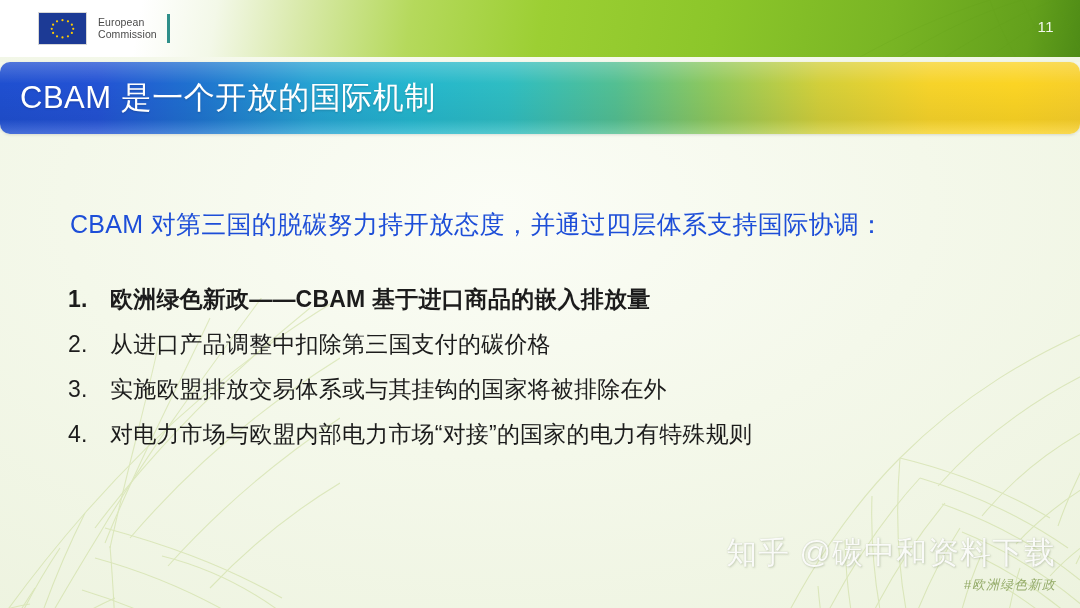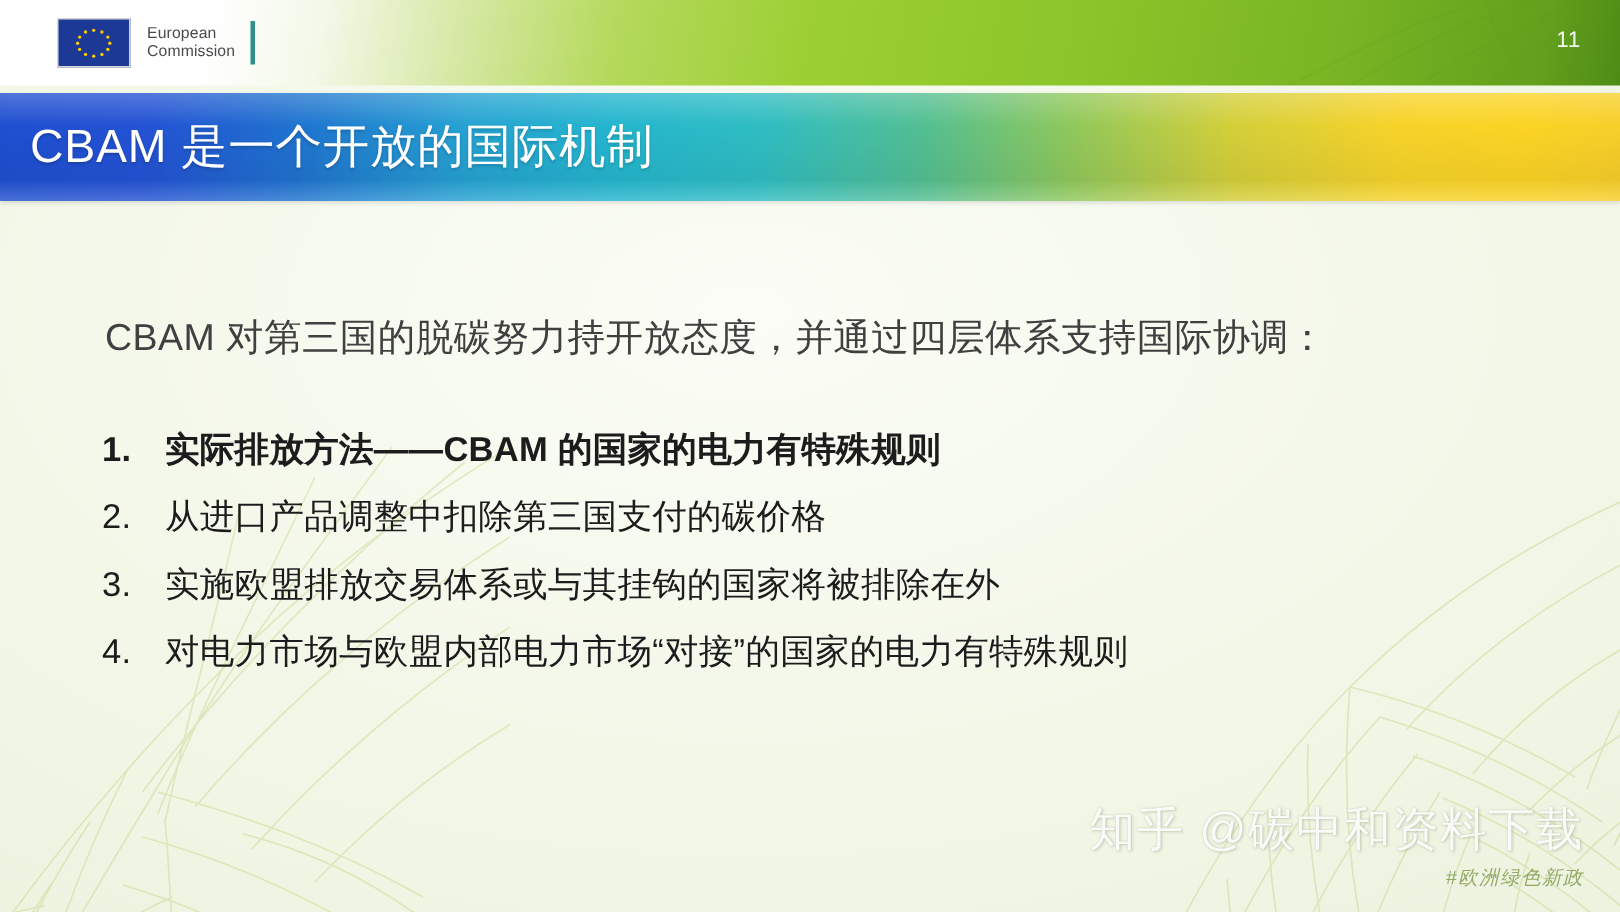--- a/index.html
+++ b/index.html
@@ -135,20 +135,21 @@
         #26a3d2 29%,
         #24b6ce 38%,
         #2fbdc2 47%,
         #53bf92 57%,
         #8fc85c 66%,
         #d3cf3a 76%,
         #f6d32a 86%,
         #fbd424 94%,
         #f7cf2a 100%);
     box-shadow: 0 1px 3px rgba(0,0,0,.12);
+    border-radius: 10px;
   }
   .title-band::after {
     content: "";
     position: absolute;
     inset: 0;
     background:
       linear-gradient(180deg, rgba(255,255,255,.22) 0%, rgba(255,255,255,0) 30%,
                               rgba(0,0,0,.05) 80%, rgba(255,255,255,.18) 100%);
     pointer-events: none;
   }
@@ -173,21 +174,21 @@
     left: 0;
     top: 134px;
     width: 1080px;
     height: 474px;
   }
   .lead {
     position: absolute;
     left: 70px;
     top: 74px;
     font-size: 25px;
-    color: #404040;
+    color: #1d4ed8;
     letter-spacing: .3px;
     white-space: nowrap;
   }
   .list {
     position: absolute;
     left: 68px;
     top: 150px;
     width: 930px;
   }
   .list-item {
@@ -351,21 +352,21 @@
   </div>
 
   <div class="content">
 
     <div class="lead">CBAM 对第三国的脱碳努力持开放态度，并通过四层体系支持国际协调：</div>
 
     <div class="list">
 
       <div class="list-item strong">
         <span class="num">1.</span>
-        <span>实际排放方法——CBAM 的国家的电力有特殊规则</span>
+        <span>欧洲绿色新政——CBAM 基于进口商品的嵌入排放量</span>
       </div>
 
       <div class="list-item">
         <span class="num">2.</span>
         <span>从进口产品调整中扣除第三国支付的碳价格</span>
       </div>
 
       <div class="list-item">
         <span class="num">3.</span>
         <span>实施欧盟排放交易体系或与其挂钩的国家将被排除在外</span>

